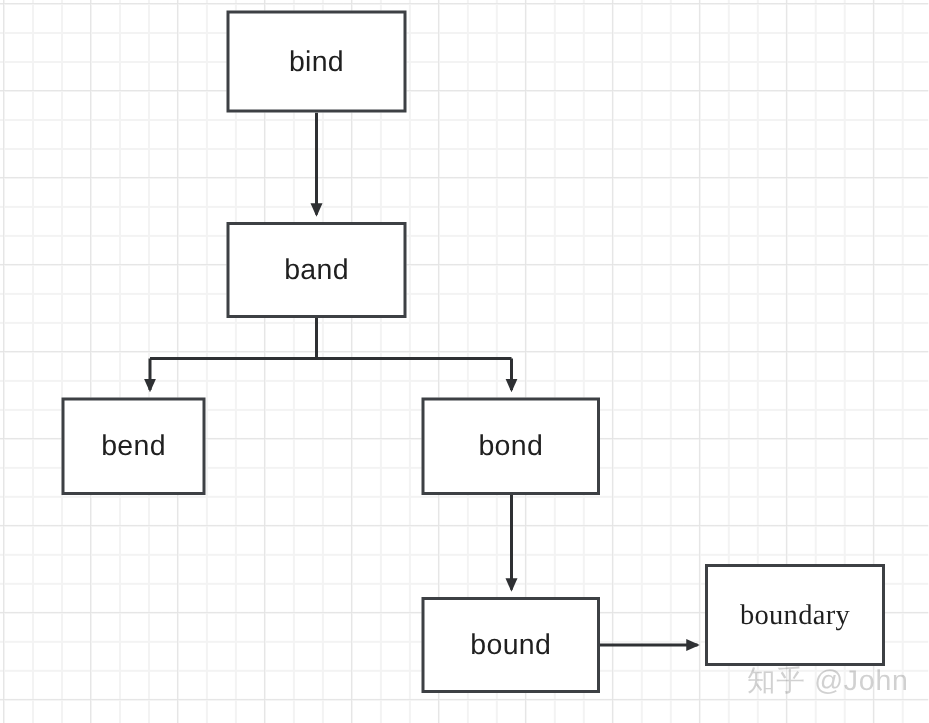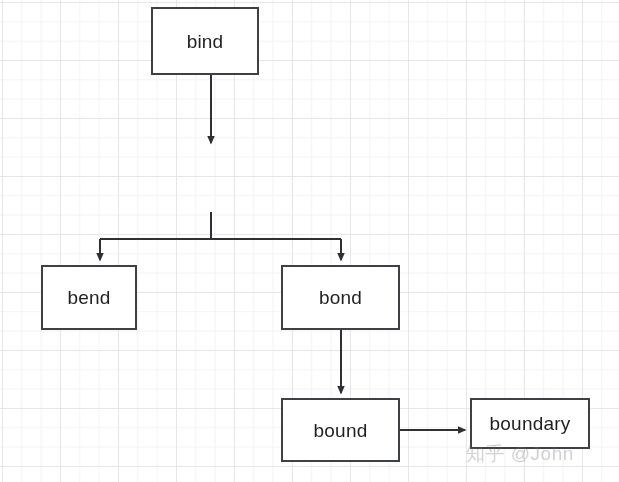--- a/index.html
+++ b/index.html
@@ -60,20 +60,21 @@
     position: absolute;
     left: 466px;
     top: 441px;
     font-size: 19px;
     font-family: "Liberation Sans", sans-serif;
     color: rgba(120,120,120,0.34);
     white-space: nowrap;
     letter-spacing: 0.5px;
     pointer-events: none;
     user-select: none;
+    padding-left: 32px;
   }
 </style>
 </head>
 <body>
 
 <div id="canvas">
 
   <svg class="edges" viewBox="0 0 619 482" width="619" height="482" xmlns="http://www.w3.org/2000/svg">
     <defs>
       <marker id="arrowhead" markerWidth="9" markerHeight="9" refX="7.5" refY="4" orient="auto" markerUnits="userSpaceOnUse">
@@ -100,36 +101,39 @@
 
     <g>
       <line x1="341" y1="330" x2="341" y2="393" stroke="#2e3033" stroke-width="2" marker-end="url(#arrowhead)"></line>
     </g>
 
     <g>
       <line x1="400" y1="430" x2="465" y2="430" stroke="#2e3033" stroke-width="2" marker-end="url(#arrowhead)"></line>
     </g>
   </svg>
 
-  <div class="node" style="left:151px; top:7px; width:108px; height:68px;">
+  <div class="node" style="left:151px; top:7px; width:120px; height:68px;">
     <span>bind</span>
   </div>
 
+  <div class="node" style="left:151px; top:148px; width:120px; height:64px;">
+    <span>band</span>
+  </div>
 
   <div class="node" style="left:41px; top:265px; width:96px; height:65px;">
     <span>bend</span>
   </div>
 
   <div class="node" style="left:281px; top:398px; width:119px; height:64px;">
     <span>bound</span>
   </div>
 
   <div class="node" style="left:281px; top:265px; width:119px; height:65px;">
     <span>bond</span>
   </div>
 
-  <div class="node" style="left:470px; top:398px; width:120px; height:51px;">
+  <div class="node" style="left:470px; top:376px; width:120px; height:68px;font-family:Liberation Serif, serif;">
     <span>boundary</span>
   </div>
 
   <div class="watermark">知乎 @John</div>
 
 </div>
 
 </body></html>

